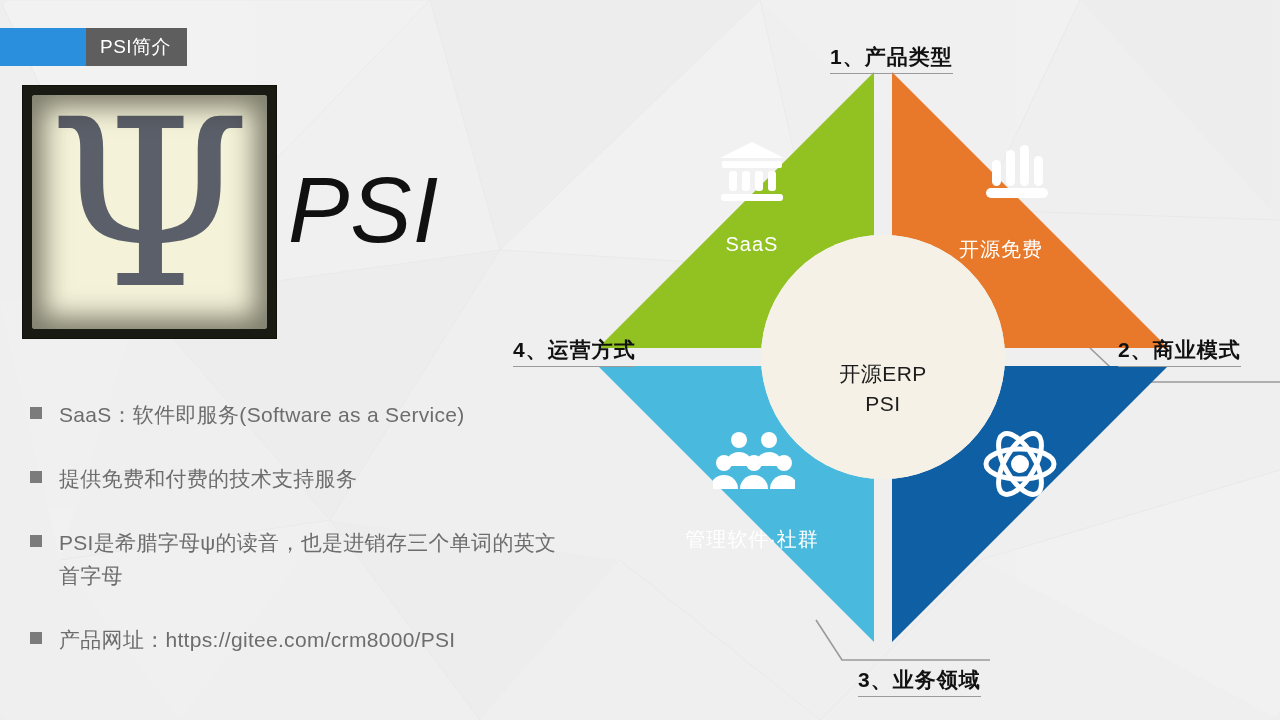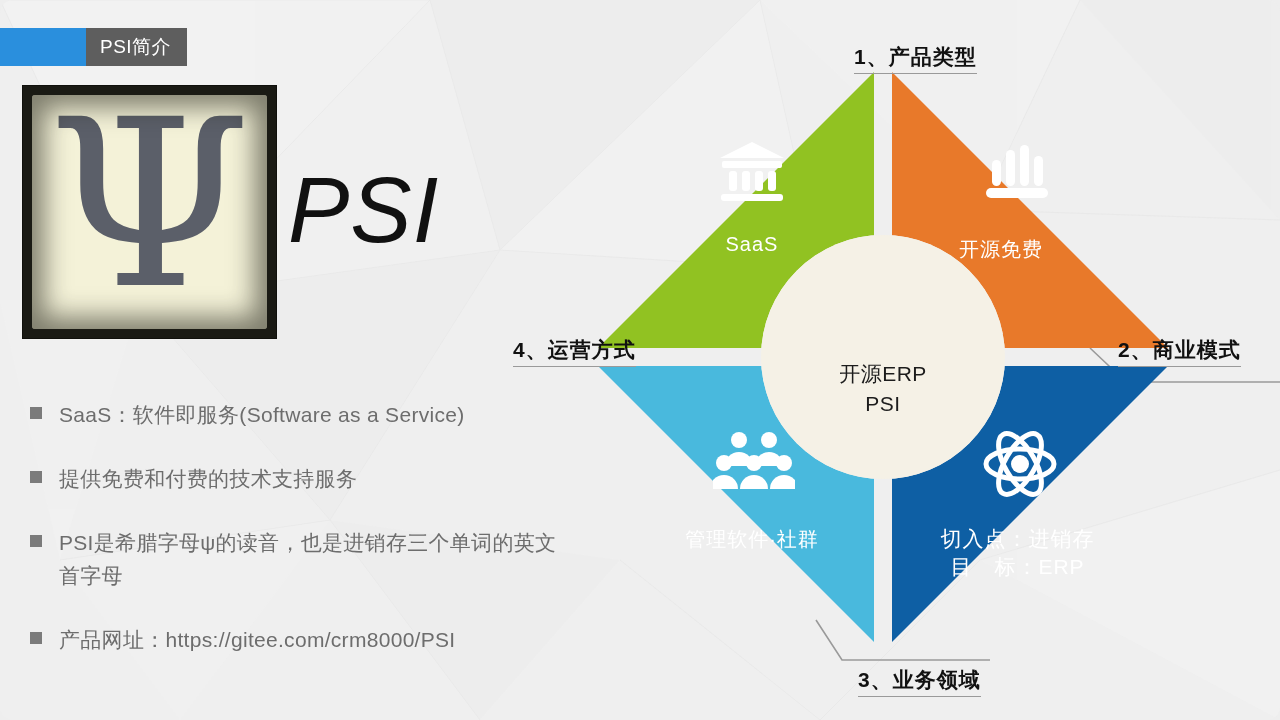--- a/index.html
+++ b/index.html
@@ -208,31 +208,27 @@
 
     <div class="tile-txt" style="left:182px;top:200px;width:160px;">
       <div class="lbl">SaaS</div>
     </div>
     <div class="tile-txt" style="left:431px;top:205px;width:160px;">
       <div class="lbl">开源免费</div>
     </div>
     <div class="tile-txt" style="left:162px;top:495px;width:200px;">
       <div class="lbl">管理软件·社群</div>
     </div>
-    <div class="tile-txt" style="left:420px;top:495px;width:215px;">
-      <div class="lbl sm">切入点：进销存</div>
-      <div class="lbl sm">目　标：ERP</div>
-    </div>
 
     <div class="center-txt" style="left:273px;top:320px;margin-top:9px;">
       <div>开源ERP</div>
       <div>PSI</div>
     </div>
 
-    <div class="callout" style="left:340px;top:13px;margin-left:24px;">
+    <div class="callout" style="left:340px;top:13px;">
       <span class="ctext">1、产品类型</span>
     <div style="height: 1px; background: rgb(154, 154, 154); margin-top: 2px; width: 100%;"></div></div>
     <div class="callout" style="left:628px;top:306px;">
       <span class="ctext">2、商业模式</span>
     <div style="height: 1px; background: rgb(154, 154, 154); margin-top: 2px; width: 100%;"></div></div>
     <div class="callout" style="left:326px;top:636px;margin-left:42px;">
       <span class="ctext">3、业务领域</span>
     <div style="height: 1px; background: rgb(154, 154, 154); margin-top: 2px; width: 100%;"></div></div>
     <div class="callout" style="left:23px;top:306px;">
       <span class="ctext">4、运营方式</span>

